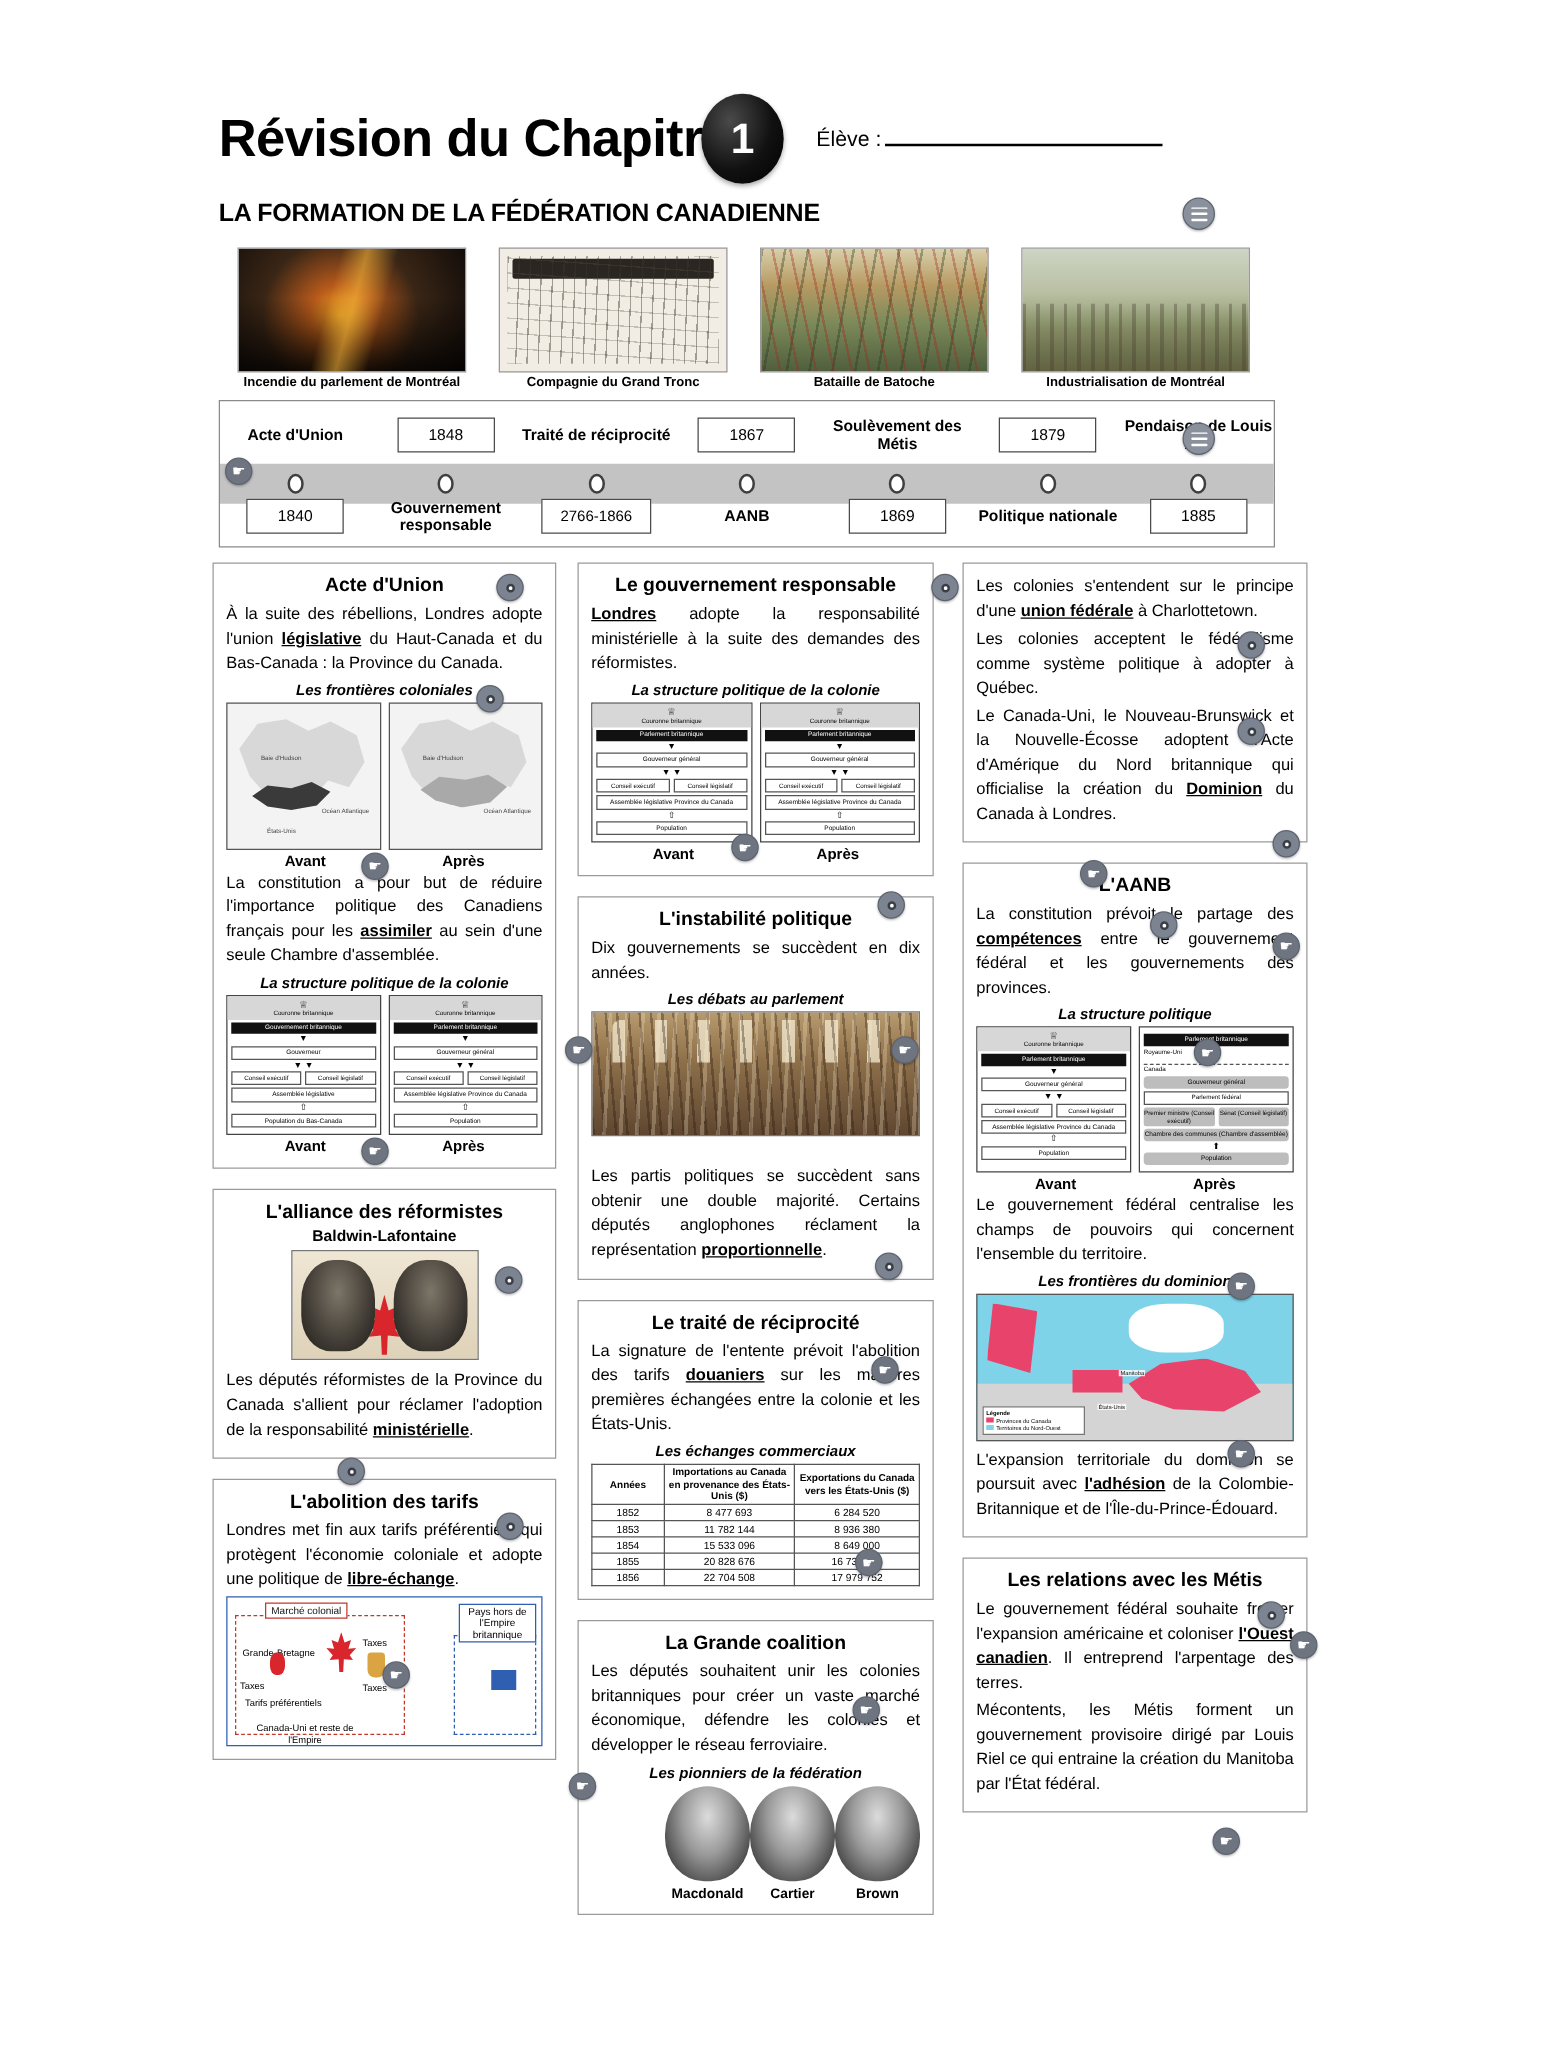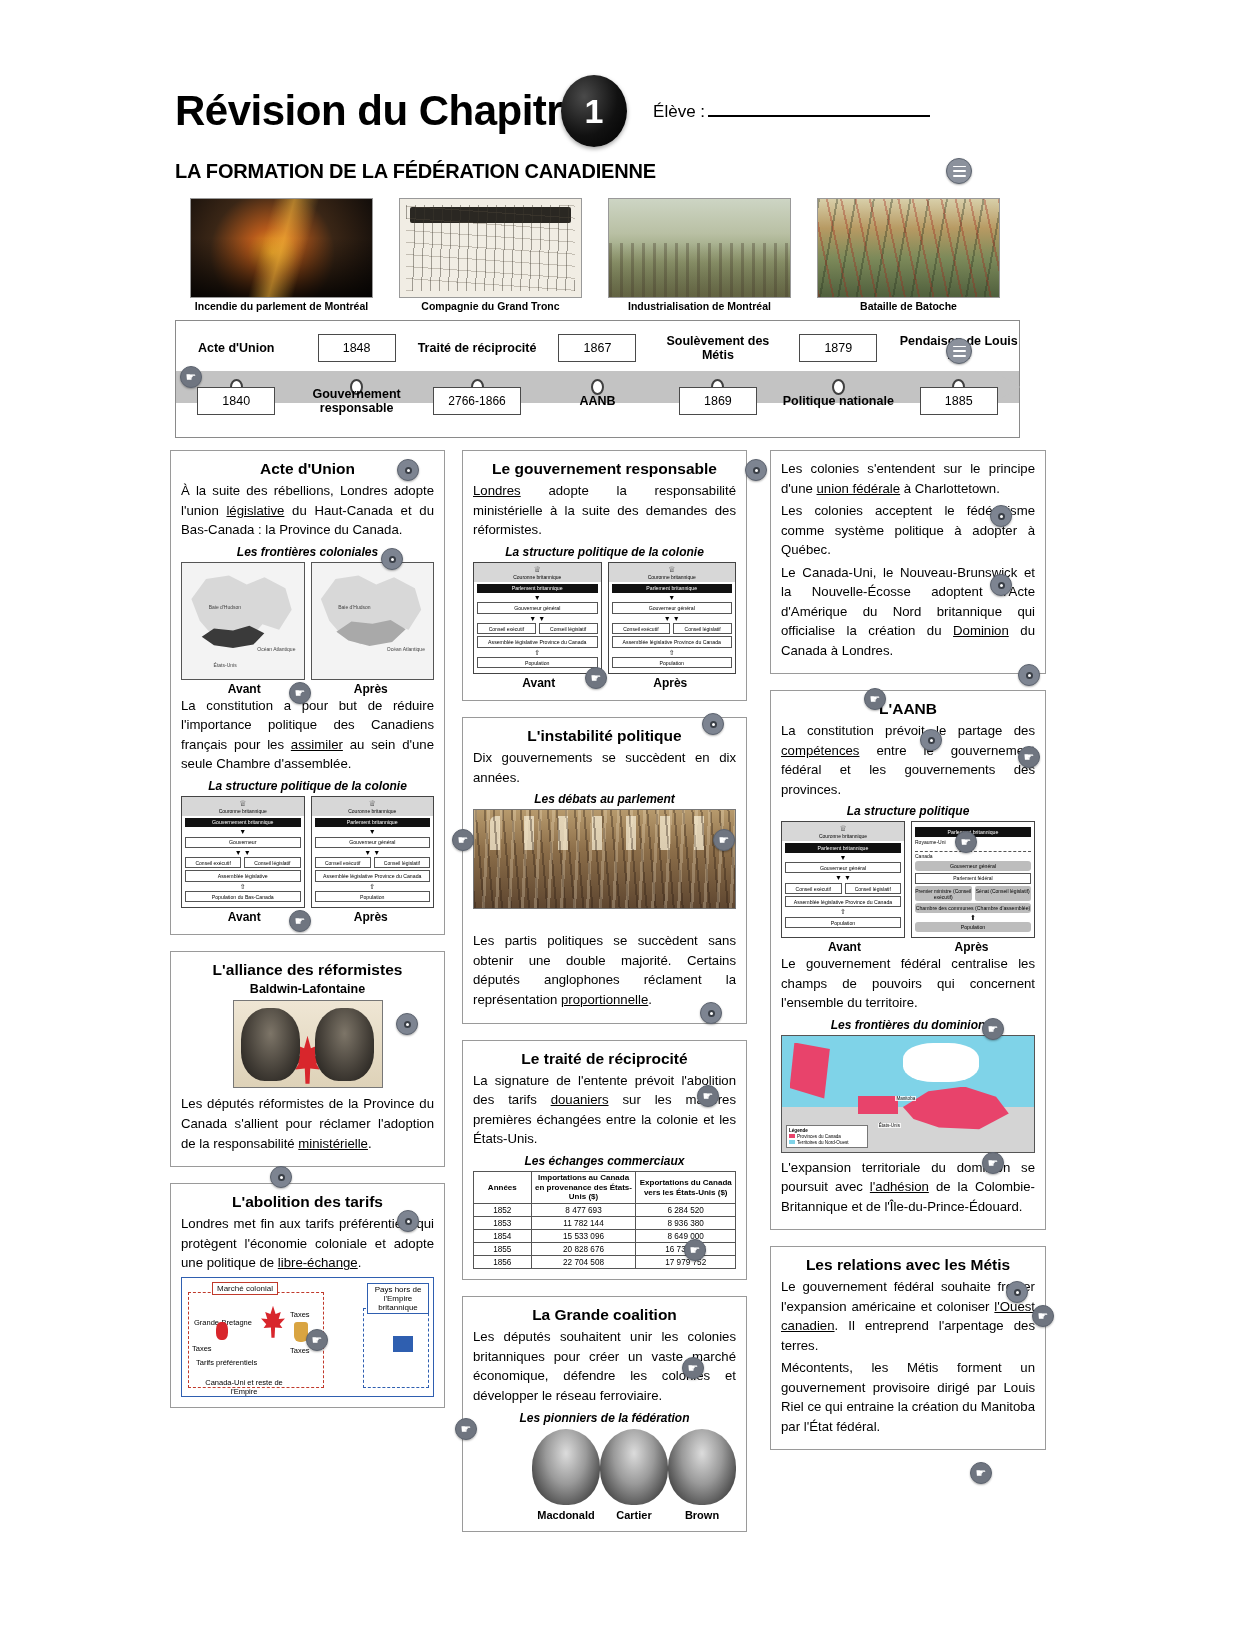--- a/index.html
+++ b/index.html
@@ -80,21 +80,21 @@
       repeating-linear-gradient(100deg, rgba(40,50,30,.35) 0 2px, transparent 2px 18px);
   }
 
   
   .timeline-box {
     position:absolute; left:175px; top:320px; width:845px; height:118px;
     border:1.5px solid #8a8a8a; background:#fff;
   }
   .tl-row { position:absolute; left:0; right:0; display:flex; align-items:center; }
   .tl-top { top:8px; height:38px; }
-  .tl-bot { bottom:18px; height:36px; }
+  .tl-bot { bottom:6px; height:36px; }
   .tl-item { flex:1; display:flex; align-items:center; justify-content:center; }
   .tl-label { font-size:12.5px; font-weight:bold; text-align:center; line-height:1.15; }
   .tl-input {
     border:1.2px solid #4a4a4a; background:#fff;
     width:78px; height:28px; display:flex; align-items:center; justify-content:center;
     font-size:12.5px;
   }
   .tl-input.wide { width:88px; font-size:12px; }
   .tl-bar {
     position:absolute; left:0; top:50px; width:100%; height:32px;
@@ -127,21 +127,21 @@
     padding:8px 10px 10px; margin-bottom:16px; position:relative;
   }
   .card-title {
     text-align:center; font-weight:bold; font-size:15.5px;
     margin:1px 0 3px;
   }
   .para {
     font-size:13.2px; line-height:1.48; text-align:justify; margin:0 0 3px;
     hyphens:auto;
   }
-  .u { text-decoration:underline; font-weight:normal; }
+  .u { text-decoration:underline; font-weight:bold; }
   .fig-cap { text-align:center; font-weight:bold; font-size:12px; margin:5px 0 3px;font-style:italic; }
   .beforeafter { display:flex; gap:6px; }
   .ba-label { display:flex; }
   .ba-label div { flex:1; text-align:center; font-weight:bold; font-size:12px; margin-top:2px; }
 
   
   .mapbox { flex:1; height:118px; border:1.2px solid #555; background:#f3f3f3; position:relative; overflow:hidden; }
   .mapbox .land {
     position:absolute; left:6%; top:8%; width:86%; height:78%;
     background:#d8d8d8;
@@ -282,26 +282,26 @@
   <div class="photos">
     <div class="photo-cell">
       <div class="photo ph-fire"></div>
       <div class="photo-cap">Incendie du parlement de Montréal</div>
     </div>
     <div class="photo-cell">
       <div class="photo ph-rail"></div>
       <div class="photo-cap">Compagnie du Grand Tronc</div>
     </div>
     <div class="photo-cell">
+      <div class="photo ph-batoche"></div>
+      <div class="photo-cap">Bataille de Batoche</div>
+    </div>
+    <div class="photo-cell">
       <div class="photo ph-city"></div>
       <div class="photo-cap">Industrialisation de Montréal</div>
-    </div>
-    <div class="photo-cell">
-      <div class="photo ph-batoche"></div>
-      <div class="photo-cap">Bataille de Batoche</div>
     </div>
   </div>
 
   <div class="timeline-box">
     <div class="tl-row tl-top">
       <div class="tl-item">
           <div class="tl-label">Acte d'Union</div>
         </div>
       <div class="tl-item">
           <div class="tl-input">1848</div>

